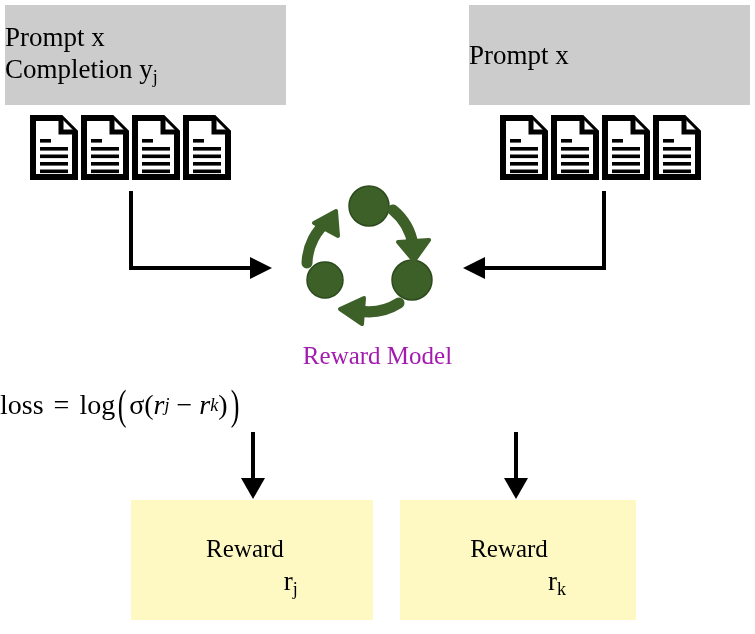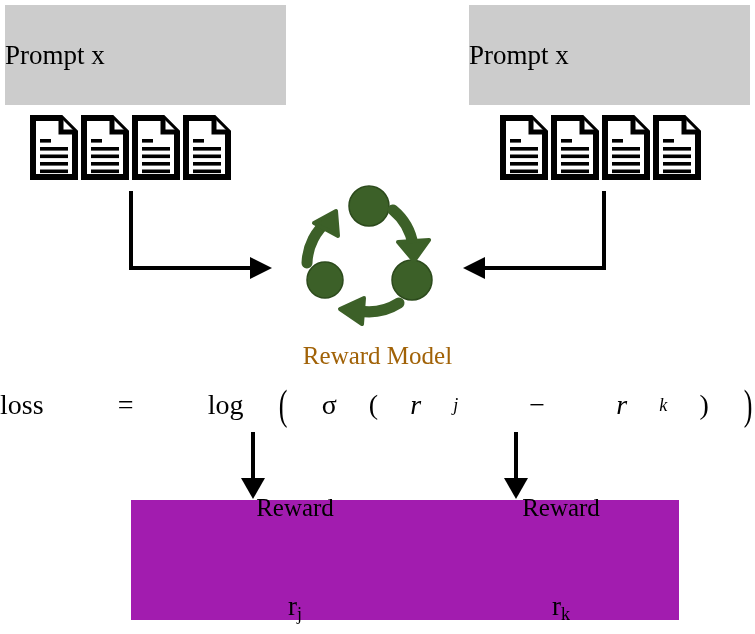--- a/index.html
+++ b/index.html
@@ -50,56 +50,54 @@
 
   
   .connector { pointer-events: none; }
 
   
   .cycle { }
 
   
   .rm-title {
     font-size: 25px;
-    color: #a16207;
+    color: #a21caf;
     text-align: center;
     white-space: nowrap;
   }
   .rm-formula {
     font-size: 28px;
     color: #000;
     text-align: center;
     white-space: nowrap;
     display: flex;
     align-items: center;
-    justify-content: space-between;
+    justify-content: flex-start;
   }
   .rm-formula .it { font-style: italic; }
   .rm-formula .sub {
     font-size: 18px;
     vertical-align: -0.32em;
     font-style: italic;
   }
   .paren {
     display: inline-block;
     font-size: 42px;
     line-height: 0.72;
     transform: scaleX(0.62);
     font-weight: 300;
   }
 
   
   .reward-box {
-    background: #a21caf;
+    background: #fef9c3;
     display: flex;
-    flex-direction: column;
     align-items: center;
     justify-content: center;
     color: #000;
-    padding-left: 43px;
   }
   .reward-label {
     font-size: 25px;
     margin-bottom: 22px;
   }
   .reward-var {
     font-size: 27px;
     margin-top: 47px;
   }
   .reward-var .sub {
@@ -107,20 +105,21 @@
     vertical-align: -0.28em;
   }
 </style>
 </head>
 <body>
 
 <div id="canvas">
 
   <div class="abs prompt-box" style="left:5px; top:5px; width:281px; height:100px;">
     <div class="prompt-line">Prompt x</div>
+    <div class="prompt-line"><span>Completion y</span><span class="sub">j</span></div>
   </div>
 
   <div class="abs doc-row" style="left:30px; top:115px;">
 
     <svg class="doc" viewBox="0 0 48 65">
       <path d="M3 3 H31 L45 17 V62 H3 Z" fill="#ffffff" stroke="#000000" stroke-width="6"></path>
       <path d="M31 3 L31 17 L45 17" fill="#ffffff" stroke="#000000" stroke-width="5"></path>
       <rect x="10" y="24" width="11" height="3.6" fill="#000000"></rect>
       <rect x="10" y="32" width="28" height="3.6" fill="#000000"></rect>
       <rect x="10" y="39.5" width="28" height="3.6" fill="#000000"></rect>

